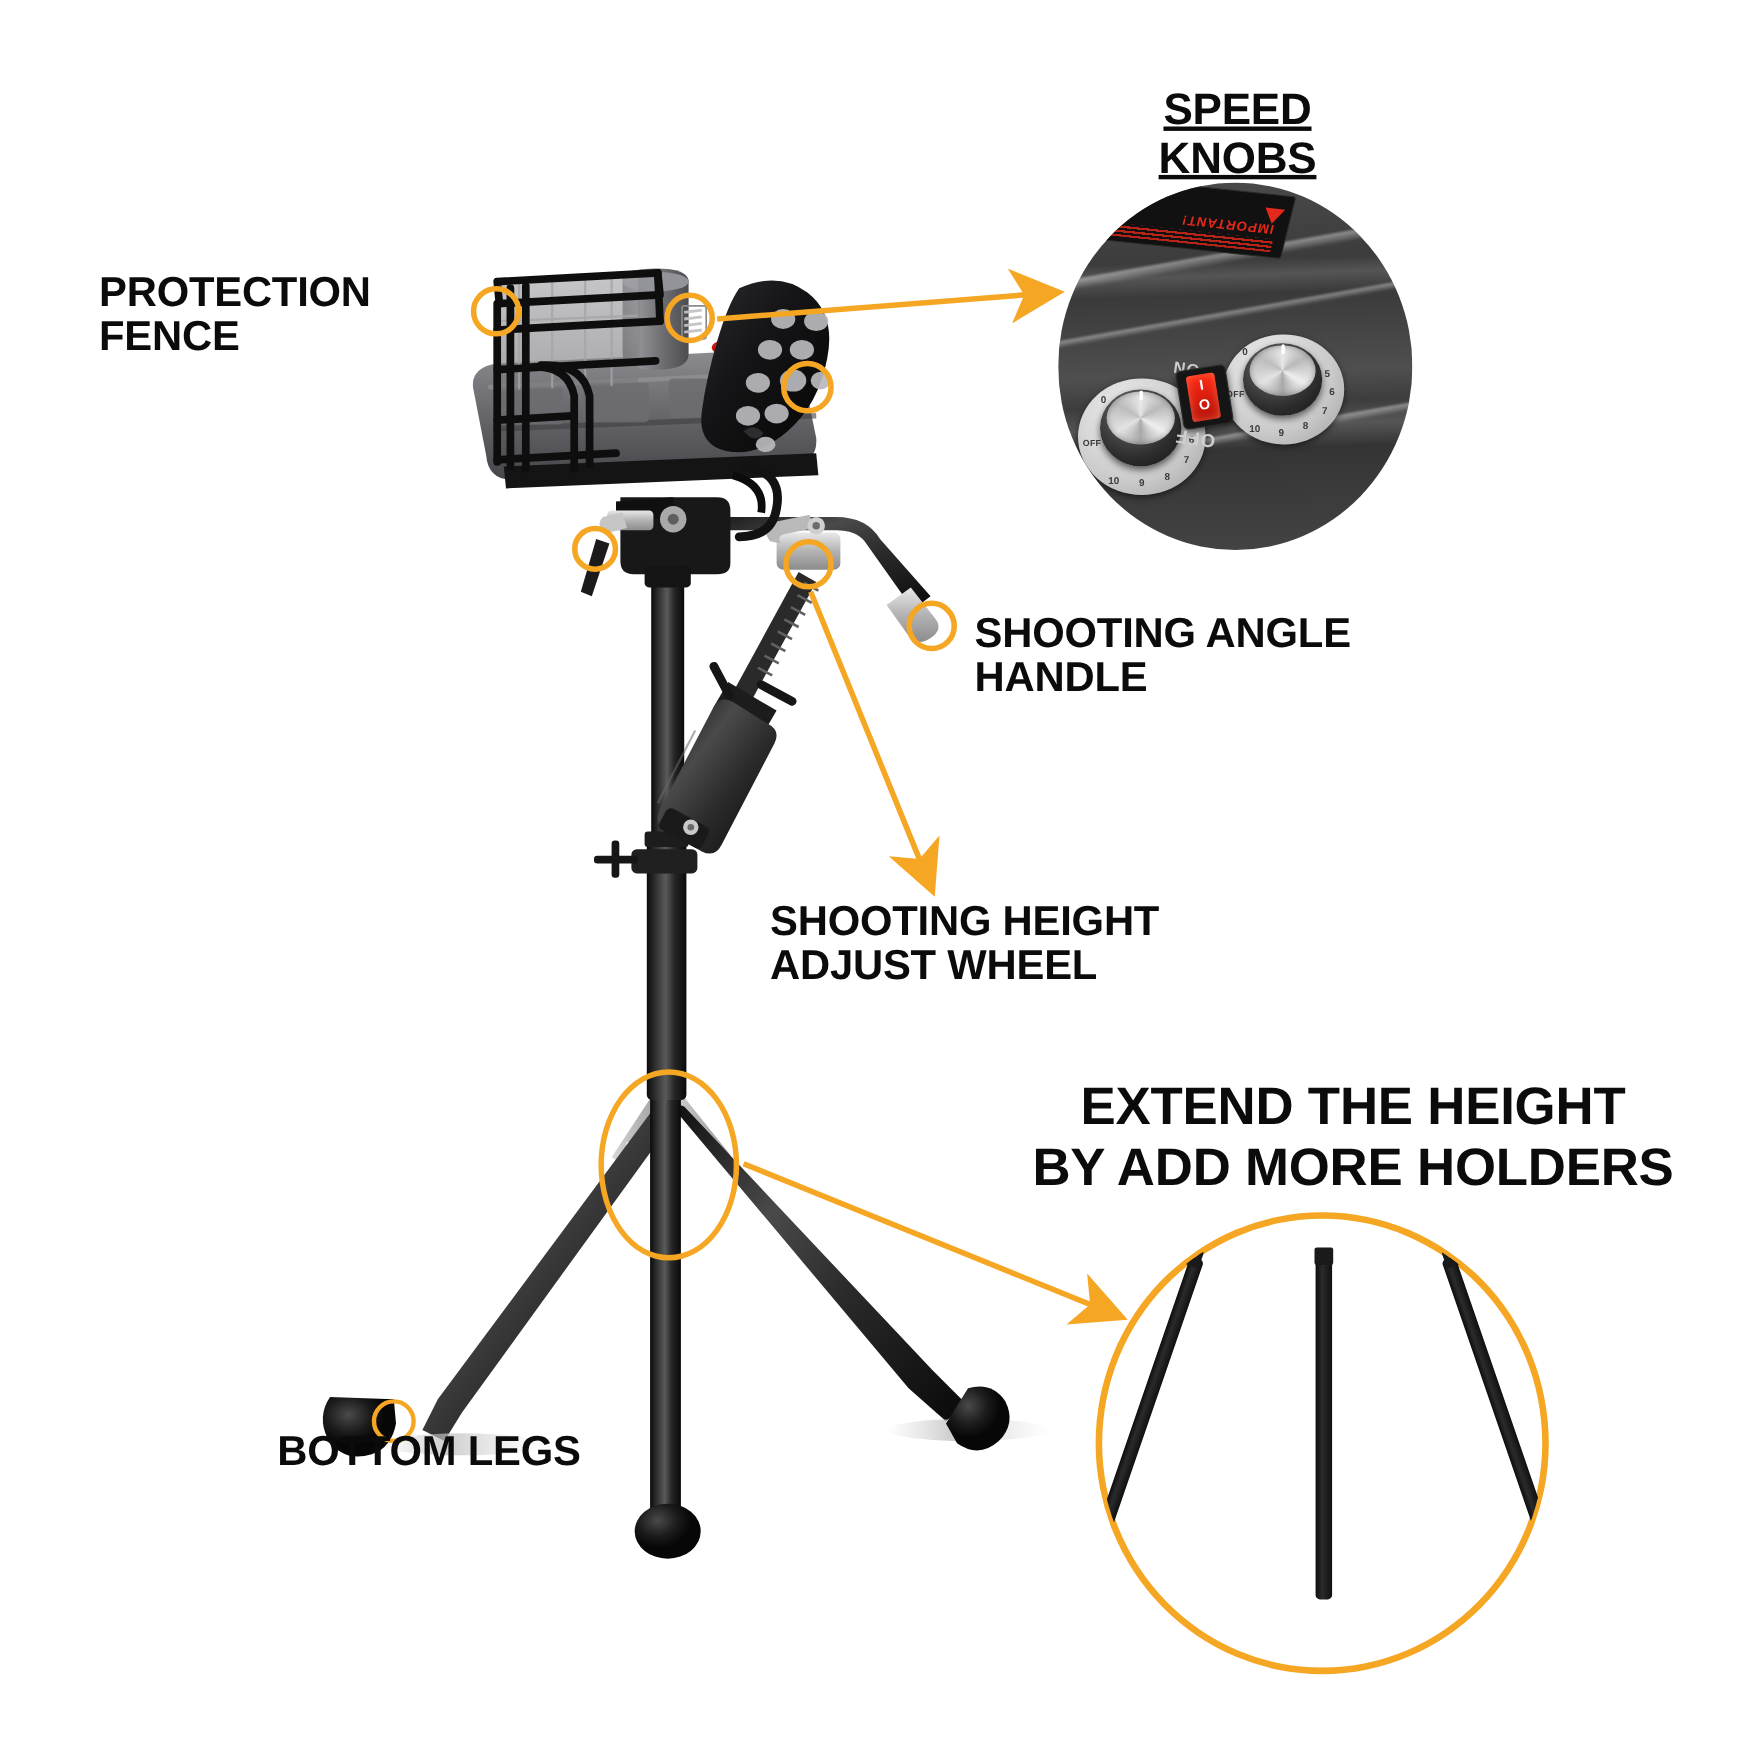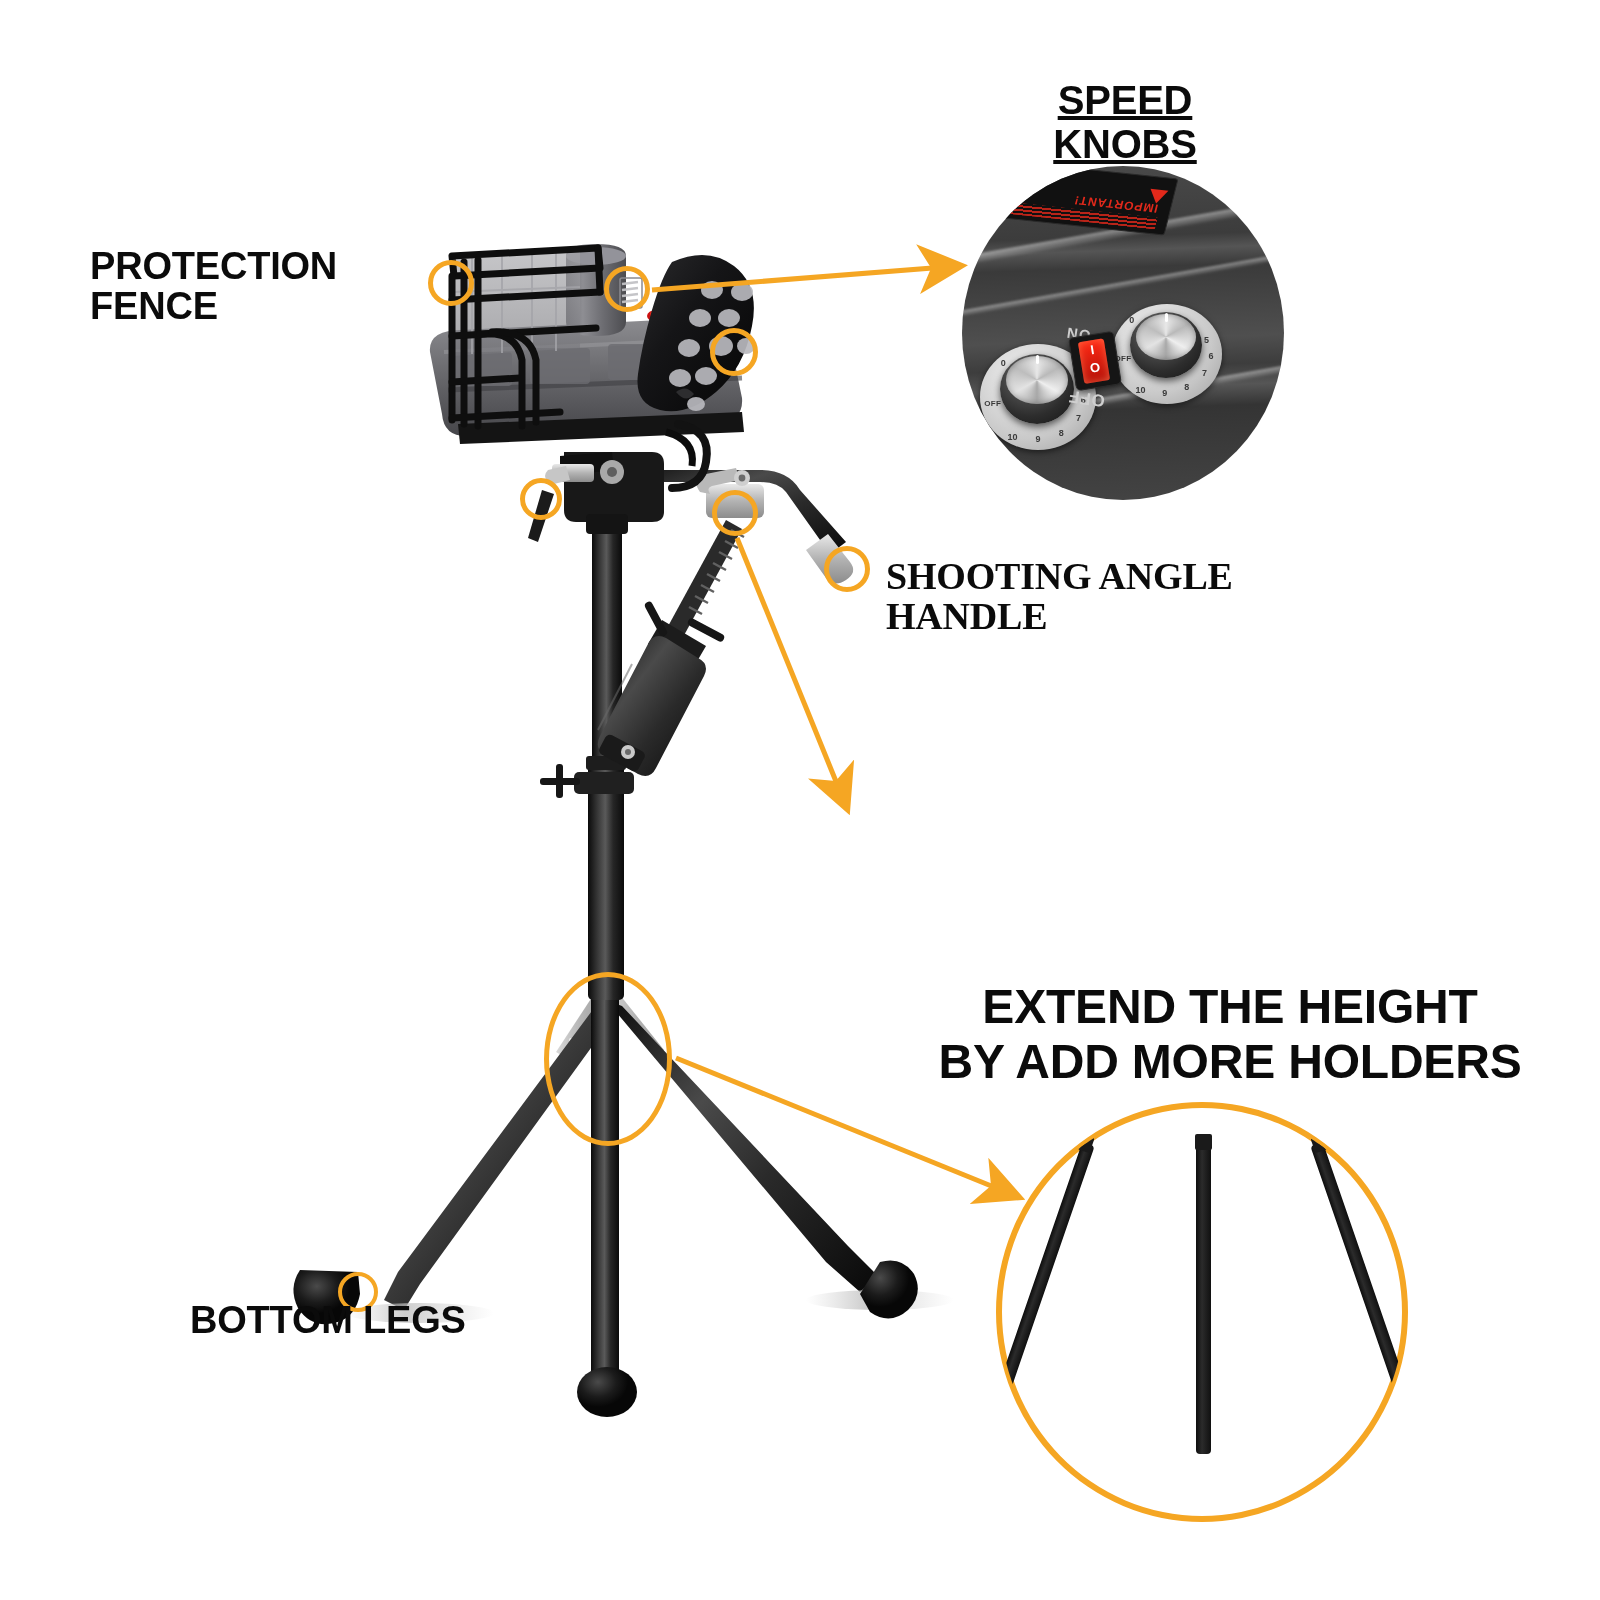--- a/index.html
+++ b/index.html
@@ -333,25 +333,27 @@
     <line x1="737" y1="538" x2="846" y2="806" stroke="#F5A623" stroke-width="5" marker-end="url(#arw)"></line>
 
     <line x1="676" y1="1058" x2="1016" y2="1196" stroke="#F5A623" stroke-width="5" marker-end="url(#arw)"></line>
   </svg>
 
   <div class="label r" style="left:90px;top:246px;width:330px;font-size:38px;">PROTECTION
 FENCE</div>
 
 
 
-  <div class="label l" style="left:886px;top:556px;width:420px;font-size:38px;font-family:Liberation Serif, serif;">SHOOTING ANGLE
+  <div class="label l" style="left:886px;top:556px;width:420px;font-size:38px;">SHOOTING ANGLE
 HANDLE</div>
 
-
-  <div class="label l" style="left:190px;top:1300px;width:400px;font-size:38px;">BOTTOM LEGS</div>
+  <div class="label l" style="left:700px;top:818px;width:470px;font-size:38px;">SHOOTING HEIGHT
+ADJUST WHEEL</div>
+
+  <div class="label l" style="left:190px;top:1300px;width:400px;font-size:38px;text-align:center;">BOTTOM LEGS</div>
 
   <div class="label c" style="left:960px;top:78px;width:330px;font-size:40px;line-height:1.1;text-decoration:underline;">SPEED
 KNOBS</div>
 
   <div class="inset" style="left:962px;top:166px;width:322px;height:334px;">
     <div class="panel">
       <div class="band" style="top:96px;  transform:rotate(-10deg);"></div>
       <div class="band" style="top:150px; transform:rotate(-10deg);height:6px;"></div>
       <div class="band" style="top:262px; transform:rotate(-10deg);height:7px;"></div>
 

